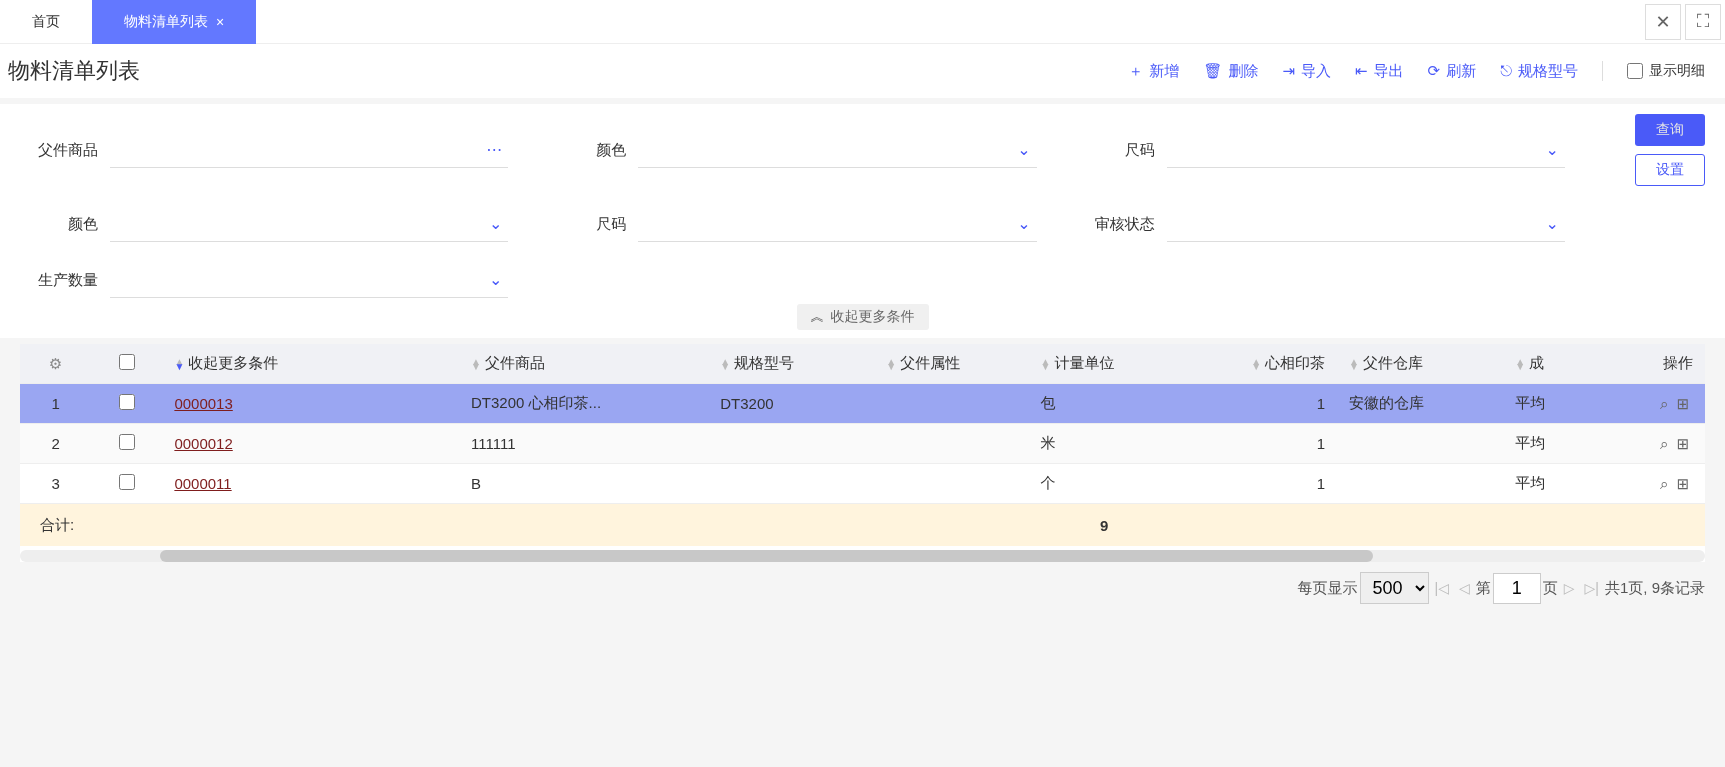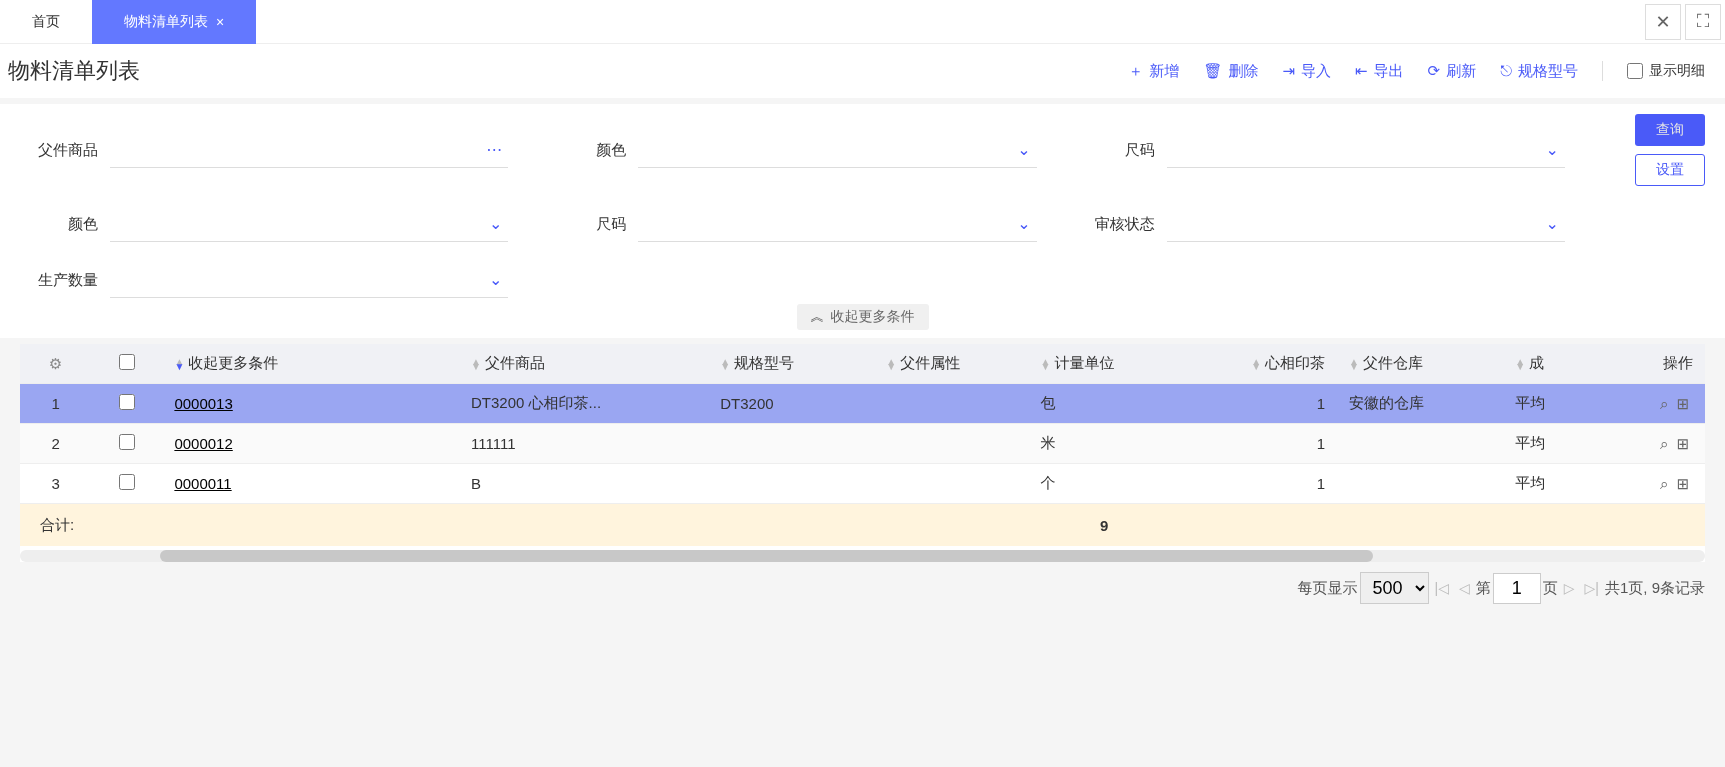--- a/index.html
+++ b/index.html
@@ -40,21 +40,21 @@
 table { border-collapse: collapse; width: 100%; table-layout: fixed; }
 th, td { padding: 10px 12px; text-align: left; border-bottom: 1px solid #eee; white-space: nowrap; overflow: hidden; text-overflow: ellipsis; font-size: 15px; }
 thead th { background: #f0f1f5; font-weight: 500; position: relative; }
 thead th .sort { color: #bbb; font-size: 10px; margin-right: 4px; display: inline-flex; flex-direction: column; line-height: 5px; vertical-align: middle; }
 thead th .sort .active { color: #4a5af8; }
 tbody tr.selected { background: #9aa6f2; }
 tbody tr:nth-child(even):not(.selected) { background: #fafafa; }
 .row-num { text-align: center; }
 .chk-cell { text-align: center; }
 .chk-cell input { width: 16px; height: 16px; }
-.code-link { text-decoration: underline; color: #000000; cursor: pointer; }
+.code-link { text-decoration: underline; color: #7f1d1d; cursor: pointer; }
 .qty-col { text-align: right; }
 .ops-cell { text-align: right; }
 .ops-cell .op-ico { margin: 0 4px; color: #666; cursor: pointer; font-size: 15px; }
 .gear-cell { text-align: center; color: #888; }
 
 .total-row { background: #fff4dd; display: flex; align-items: center; height: 42px; font-size: 15px; }
 .total-row .tl { padding-left: 20px; width: 1080px; }
 .total-row .tv { font-weight: 600; }
 
 .hscroll { height: 12px; background: #eee; margin: 4px 0 0; position: relative; border-radius: 6px; }

